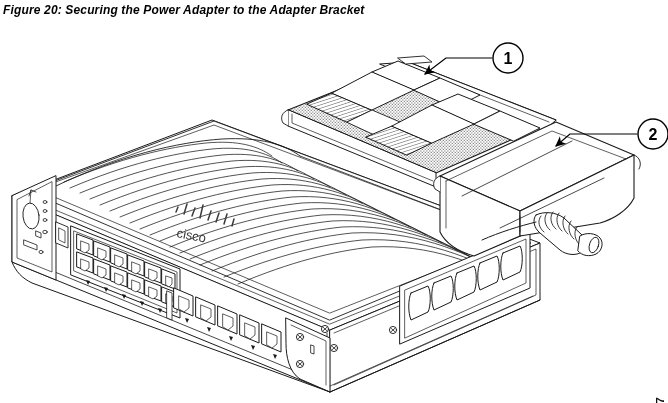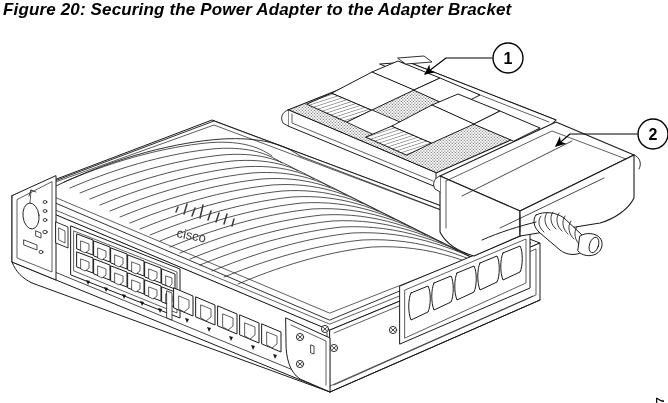--- a/index.html
+++ b/index.html
@@ -20,21 +20,21 @@
     position: relative;
     width: 668px;
     height: 403px;
     background: #ffffff;
   }
   .caption {
     position: absolute;
     left: 3px;
     top: 3px;
     font-family: "Liberation Sans", sans-serif;
-    font-size: 17px;
+    font-size: 12px;
     font-weight: bold;
     font-style: italic;
     letter-spacing: 0.15px;
     color: #000000;
     white-space: nowrap;
     line-height: 14px;
   }
   #art {
     position: absolute;
     left: 0;

